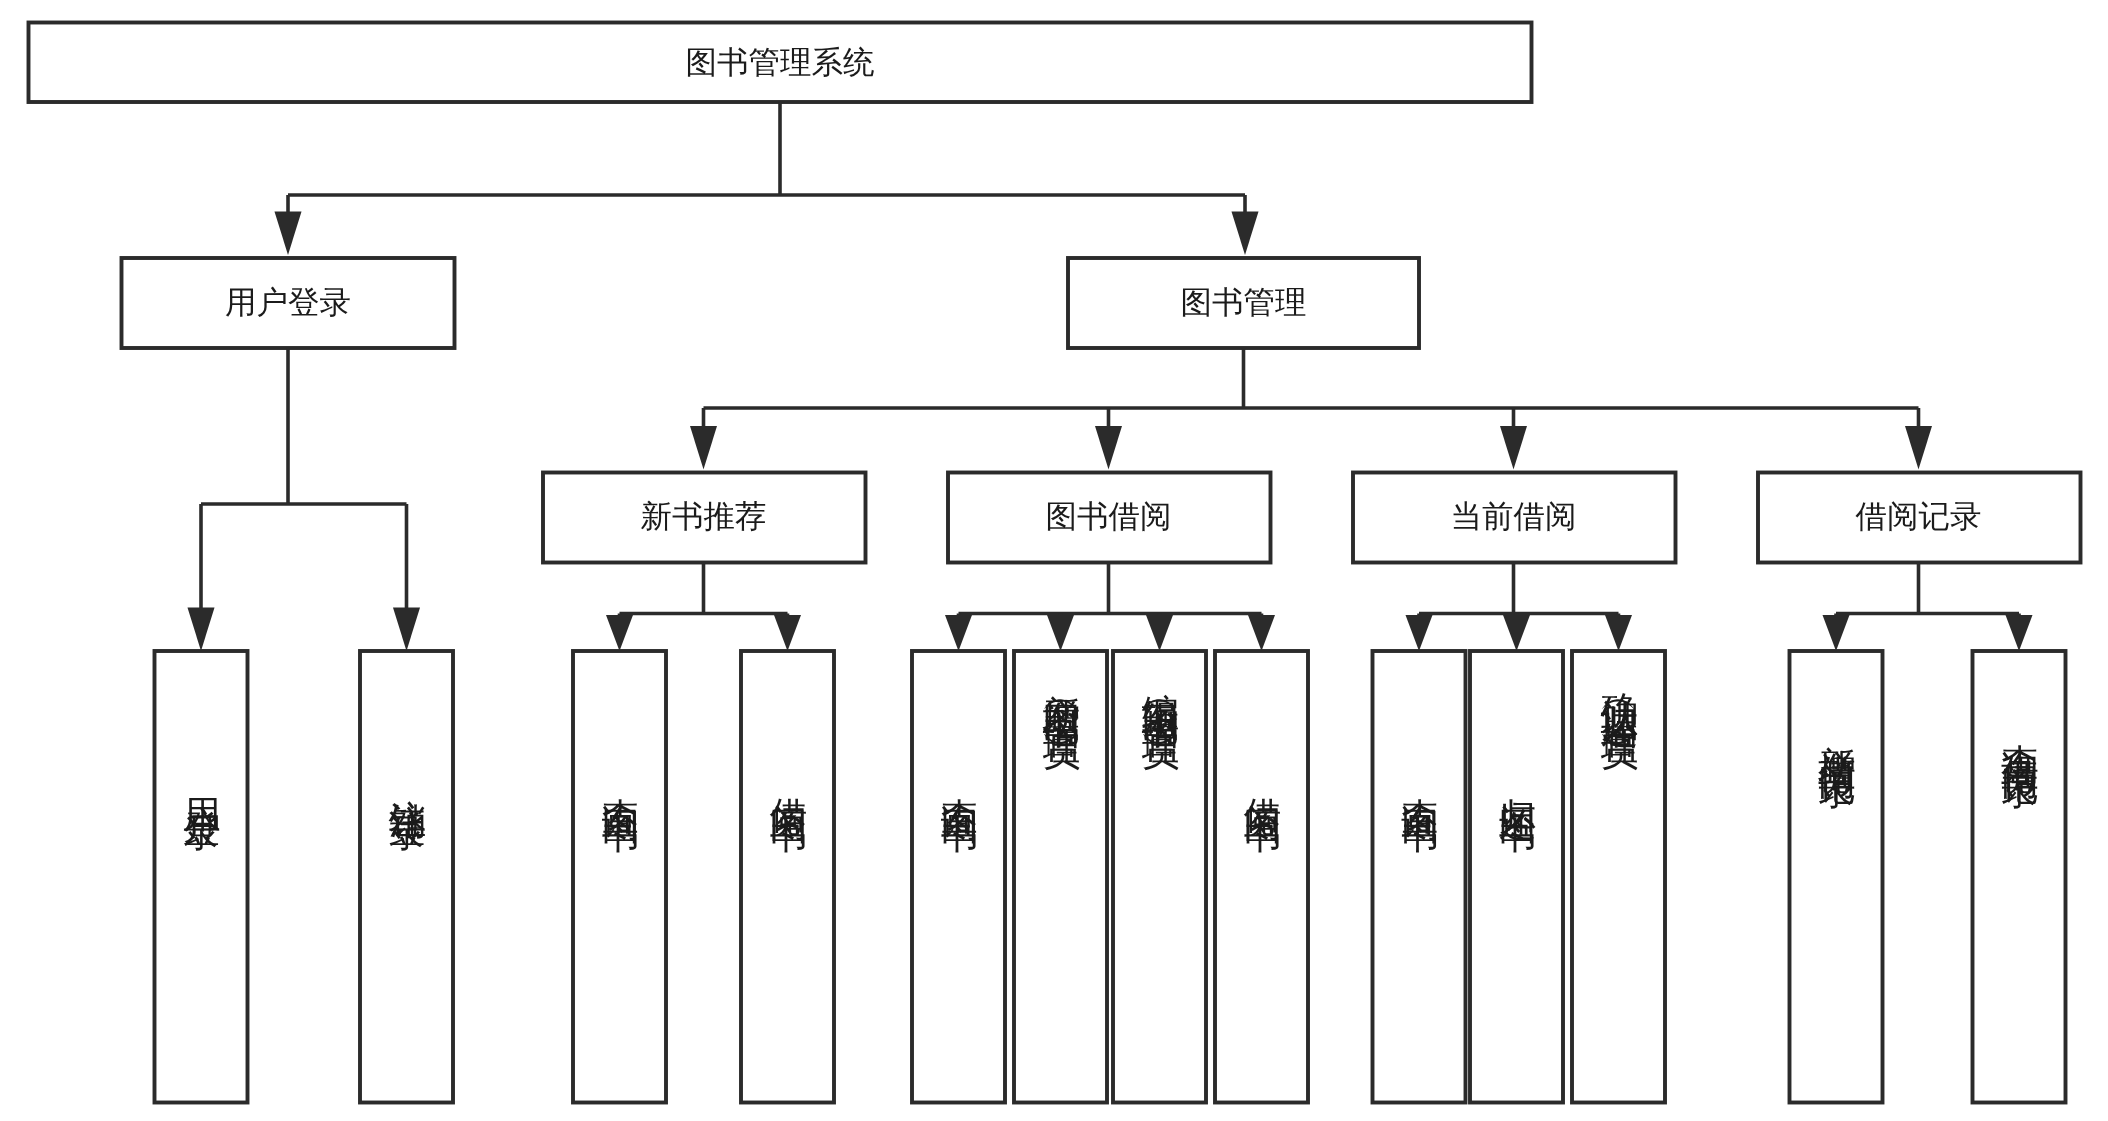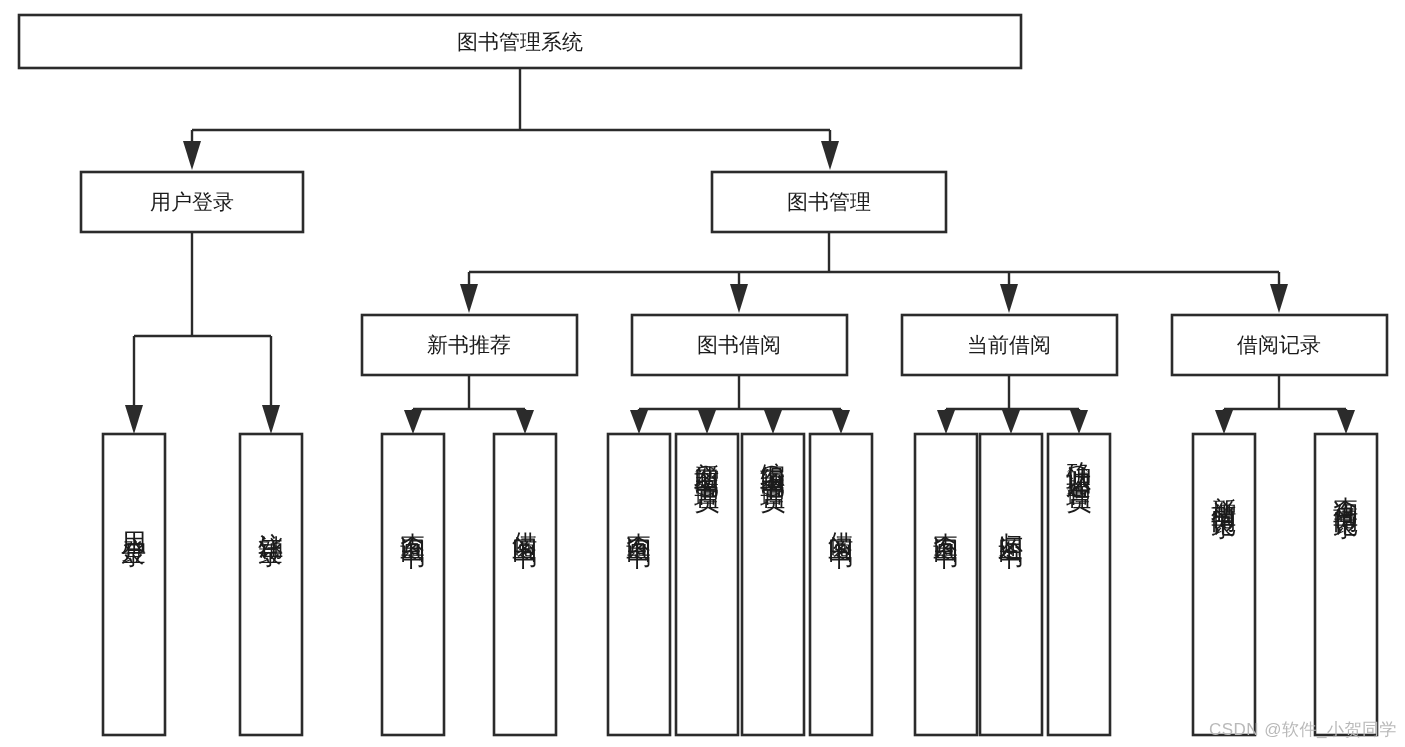--- a/index.html
+++ b/index.html
@@ -245,15 +245,14 @@
     <span class="leaf-label" style="margin-top:8px;">确认归还（管理员）</span>
   </div>
 
   <div class="leaf-label-holder" style="left:1193px; top:434px; width:62px; height:301px;">
     <span class="leaf-label" style="margin-top:42px;">新增借阅记录</span>
   </div>
   <div class="leaf-label-holder" style="left:1315px; top:434px; width:62px; height:301px;">
     <span class="leaf-label" style="margin-top:42px;">查询借阅记录</span>
   </div>
 
-  <div class="watermark">CSDN @软件_小贺同学</div>
 
 </div>
 
 </body></html>

